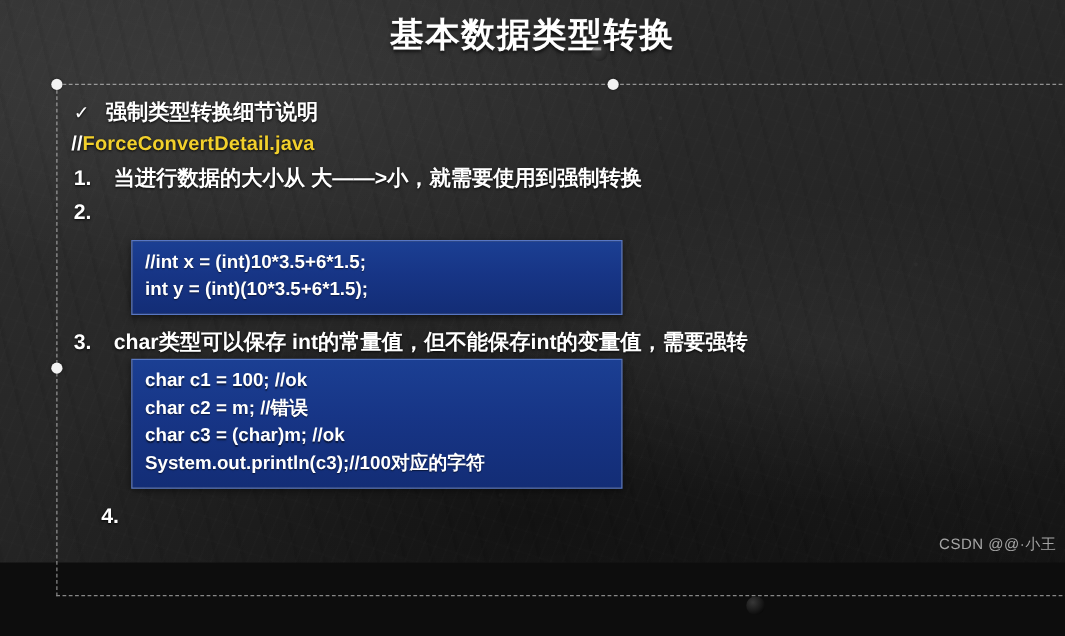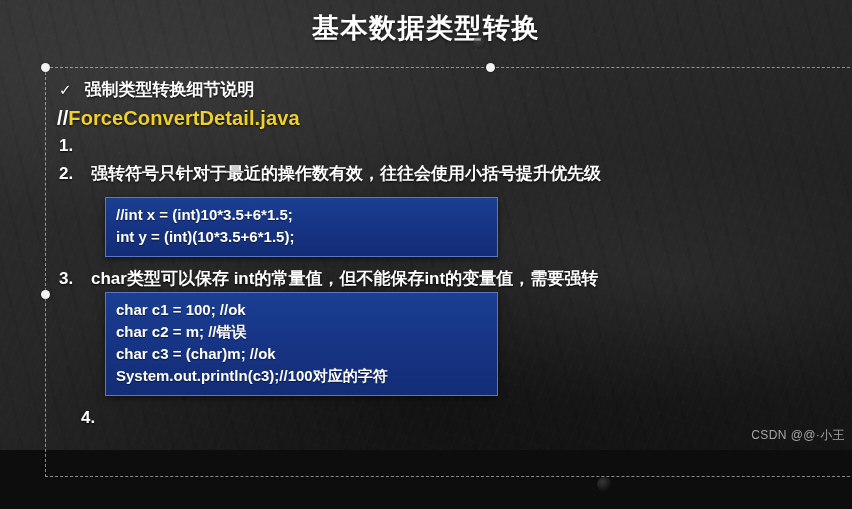--- a/index.html
+++ b/index.html
@@ -92,21 +92,21 @@
     margin: 8px 0 0 14px;
     font-size: 17px;
     font-weight: bold;
     color: #ffffff;
     text-shadow: 0 1px 2px rgba(0,0,0,0.9);
   }
   .check-glyph { font-size: 15px; font-weight: normal; color: #ffffff; }
 
   .file-line {
     margin: 6px 0 0 12px;
-    font-size: 20px;
+    font-size: 16px;
     font-weight: bold;
     color: #f2d02c;
     text-shadow: 0 1px 2px rgba(0,0,0,0.9);
     letter-spacing: 0.1px;
   }
   .file-line .slashes { color: #ffffff; }
 
   .num-item {
     display: flex;
     align-items: baseline;
@@ -188,25 +188,25 @@
       <span class="check-glyph">✓</span>
       <span>强制类型转换细节说明</span>
     </div>
 
     <div class="file-line">
       <span class="slashes">//</span><span>ForceConvertDetail.java</span>
     </div>
 
     <div class="num-item">
       <span class="num">1.</span>
+      <span>当进行数据的大小从 大——&gt;小，就需要使用到强制转换</span>
     </div>
 
     <div class="num-item">
       <span class="num">2.</span>
-      <span>强转符号只针对于最近的操作数有效，往往会使用小括号提升优先级</span>
     </div>
 
     <div class="code-box">
       <div class="code-line">//int x = (int)10*3.5+6*1.5;</div>
       <div class="code-line">int y = (int)(10*3.5+6*1.5);</div>
     </div>
 
     <div class="num-item item3">
       <span class="num">3.</span>
       <span>char类型可以保存 int的常量值，但不能保存int的变量值，需要强转</span>

